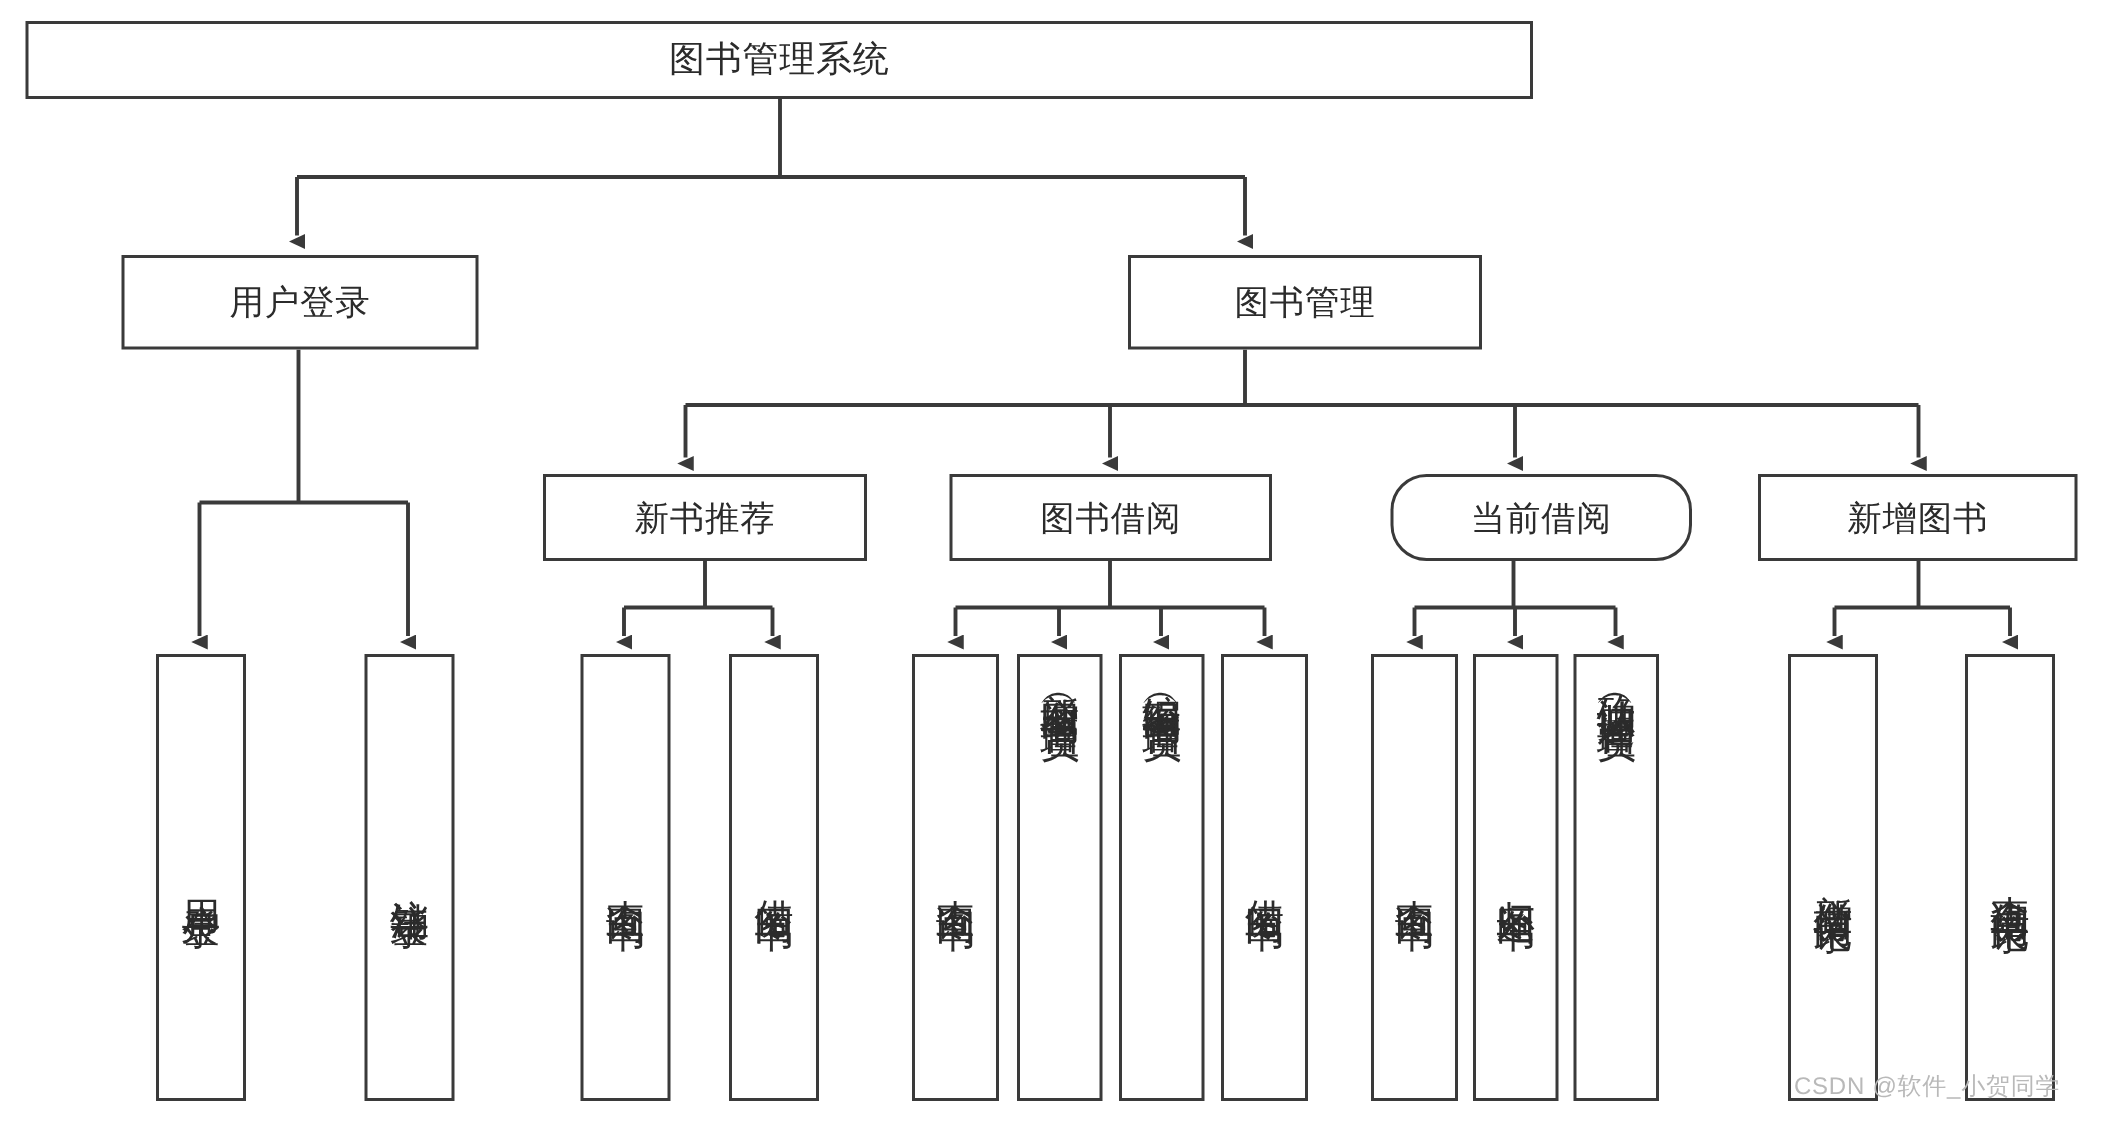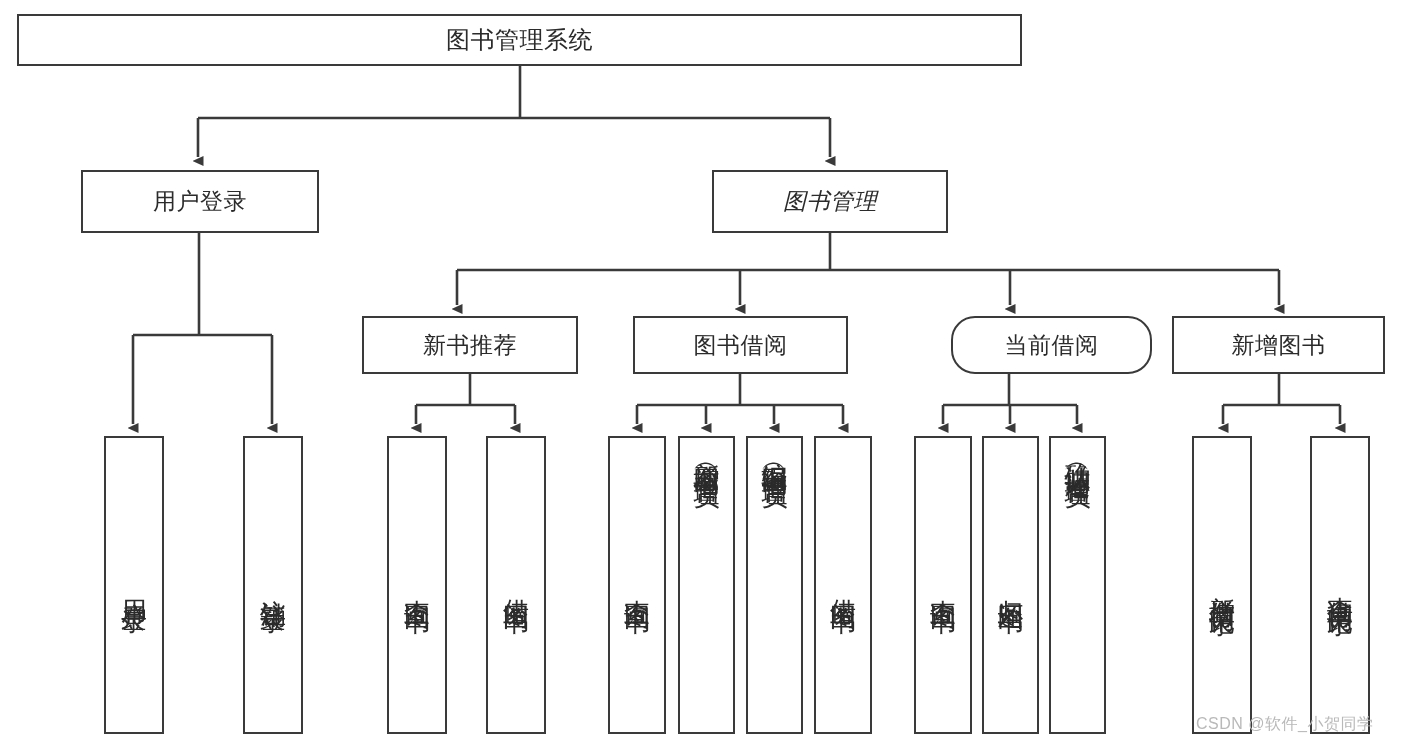--- a/index.html
+++ b/index.html
@@ -128,31 +128,31 @@
     </g>
   </svg>
 
   <div class="node horiz root" style="left:17px; top:14px; width:1005px; height:52px;">
     <span class="lbl">图书管理系统</span>
   </div>
 
   <div class="node horiz" style="left:81px; top:170px; width:238px; height:63px;">
     <span class="lbl">用户登录</span>
   </div>
-  <div class="node horiz" style="left:712px; top:170px; width:236px; height:63px;font-style:italic;">
+  <div class="node horiz" style="left:752px; top:170px; width:236px; height:63px;">
     <span class="lbl">图书管理</span>
   </div>
 
   <div class="node horiz" style="left:633px; top:316px; width:215px; height:58px;">
     <span class="lbl">图书借阅</span>
   </div>
   <div class="node horiz" style="left:362px; top:316px; width:216px; height:58px;">
     <span class="lbl">新书推荐</span>
   </div>
-  <div class="node horiz" style="left:951px; top:316px; width:201px; height:58px;border-radius:24px;">
+  <div class="node horiz" style="left:927px; top:316px; width:201px; height:58px;border-radius:24px;">
     <span class="lbl">当前借阅</span>
   </div>
   <div class="node horiz" style="left:1172px; top:316px; width:213px; height:58px;">
     <span class="lbl">新增图书</span>
   </div>
 
   <div class="node vert" style="left:104px; top:436px; width:60px; height:298px;">
     <span class="lbl">用户登录</span>
   </div>
   <div class="node vert" style="left:243px; top:436px; width:60px; height:298px;">

